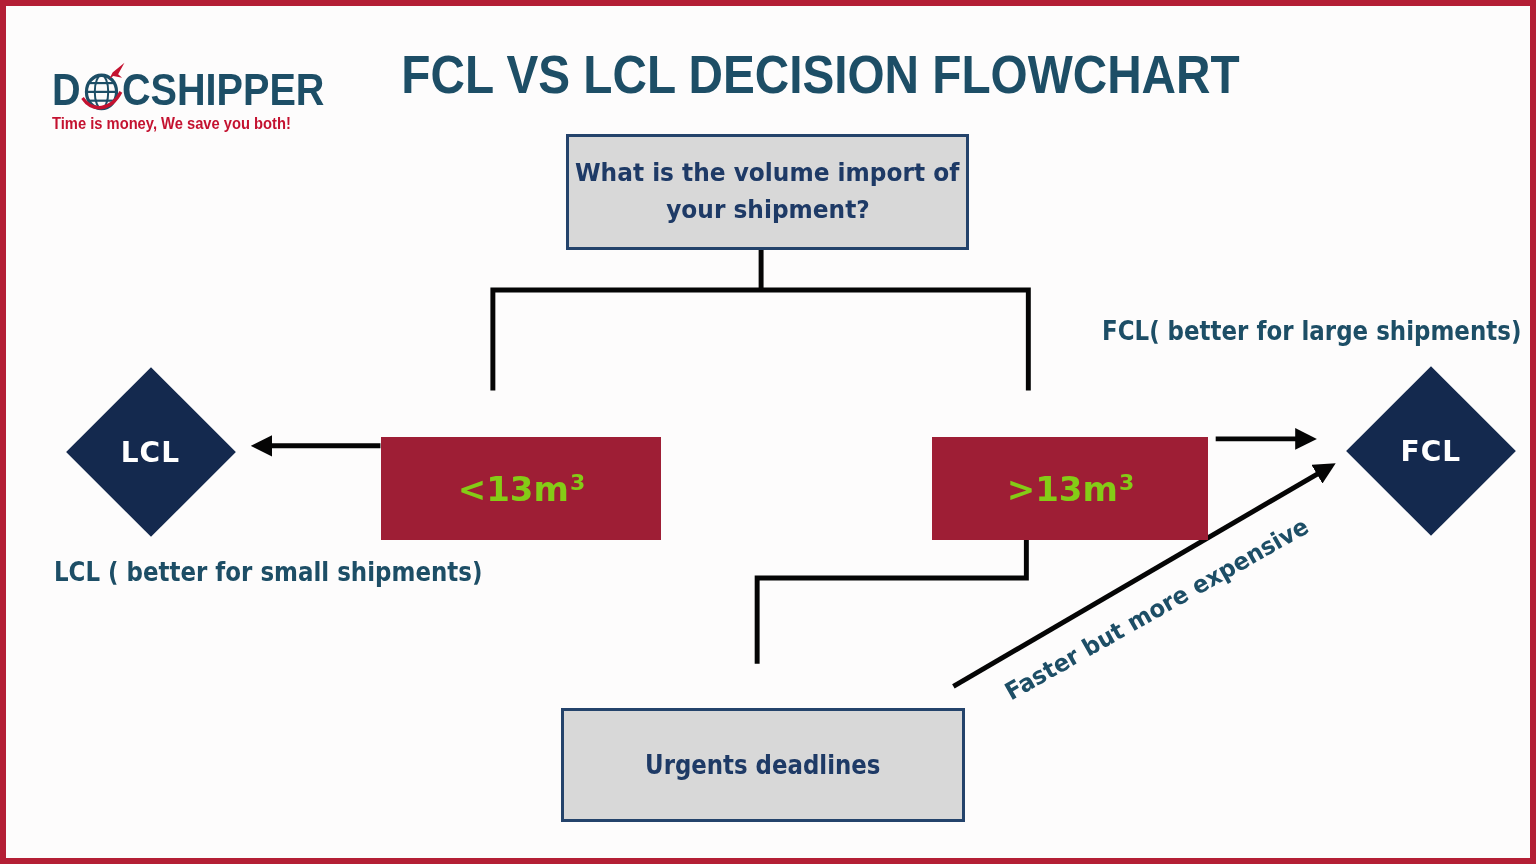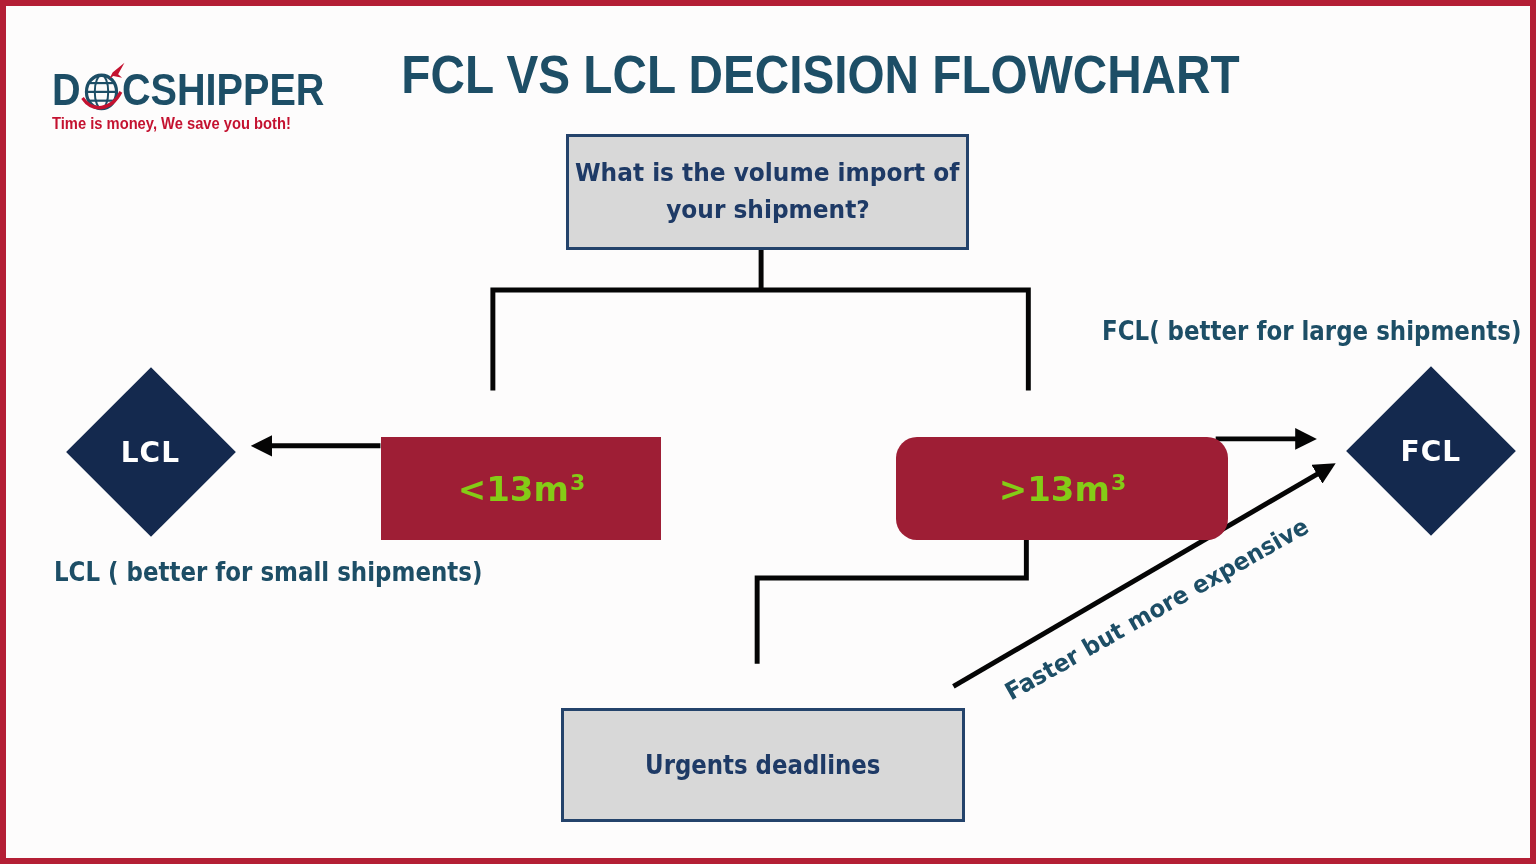--- a/index.html
+++ b/index.html
@@ -62,21 +62,21 @@
   .deadline-box{left:555px;top:702px;width:404px;height:114px;font-size:26px;}
   .deadline-box .dline{white-space:nowrap;transform:scaleX(.88);}
 
   .red-box{
     position:absolute;background:var(--box-red,#9e1e35);
     display:flex;align-items:center;justify-content:center;
     color:#84cc16;font-weight:bold;font-size:34px;height:103px;top:388px;margin-top:43px;
   }
   .red-box sup{font-size:22px;position:relative;top:-6px;left:1px;font-weight:bold;}
   .red-box.small{left:375px;width:280px;}
-  .red-box.large{left:890px;width:332px;border-radius:21px;}
+  .red-box.large{left:926px;width:276px;}
 
   
   .diamond{
     position:absolute;width:120px;height:120px;
     background:var(--diamond-navy,#14294e);
     transform:rotate(45deg);
     display:flex;align-items:center;justify-content:center;
   }
   .diamond .dlabel{transform:rotate(-45deg);color:#fff;font-weight:bold;font-size:28px;letter-spacing:1px;}
   .diamond.lcl{left:85px;top:386px;}

